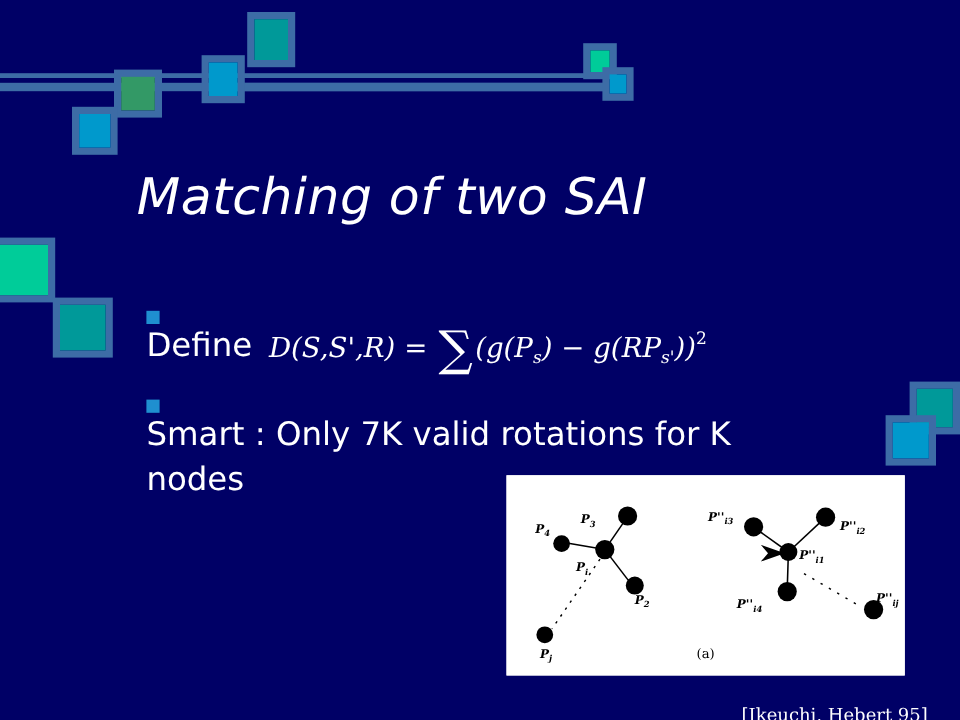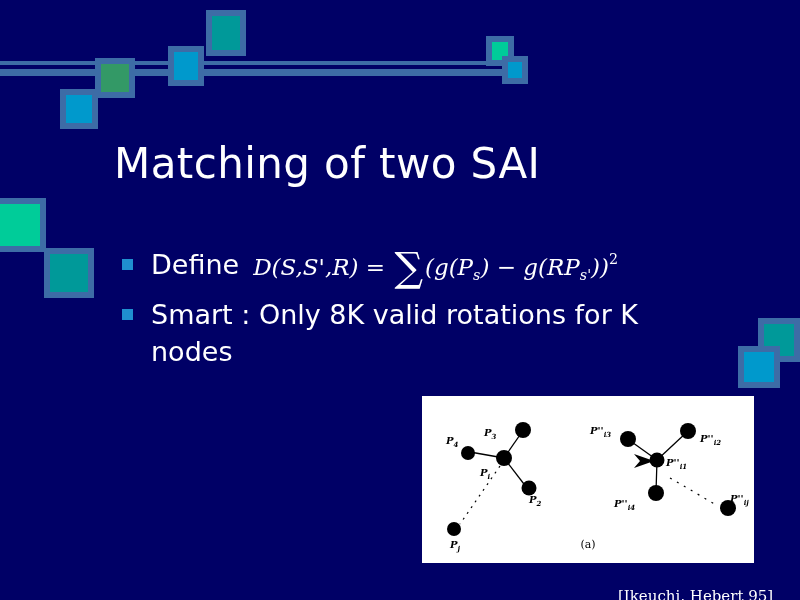--- a/index.html
+++ b/index.html
@@ -44,34 +44,36 @@
     left: 114px;
     top: 138px;
     width: 640px;
     color: #ffffff;
     font-size: 42px;
     font-weight: normal;
     letter-spacing: 0.4px;
     font-family: "DejaVu Sans", sans-serif;
     line-height: 52px;
     white-space: nowrap;
+    font-style: italic;
   }
 
   
   #bullets {
     position: absolute;
     left: 122px;
     top: 246px;
     width: 640px;
   }
   .bullet-row {
     position: relative;
     display: flex;
     align-items: flex-start;
     margin-bottom: 4px;
+    flex-direction: column;
   }
   .bullet-mark {
     width: 11px;
     height: 11px;
     background: #1f8fd0;
     flex: 0 0 auto;
     margin-top: 13px;
     margin-right: 18px;
   }
   .bullet-text {
@@ -200,21 +202,21 @@
     <div class="bullet-row">
       <div class="bullet-mark"></div>
       <div class="bullet-text">
         <span class="inline-label">Define</span><span class="formula" aria-label="distance formula"><span class="rm-wrap">D(S,S',R)</span> <span class="rm">=</span> <span class="big-sum">∑</span>(g(P<sub>s</sub>)&nbsp;<span class="rm">−</span>&nbsp;g(RP<sub>s'</sub>))<sup>2</sup></span>
       </div>
     </div>
 
 
     <div class="bullet-row">
       <div class="bullet-mark"></div>
-      <div class="bullet-text">Smart : Only 8K valid rotations for K nodes</div>
+      <div class="bullet-text">Smart : Only 7K valid rotations for K nodes</div>
     </div>
 
   </div>
 
   <div id="figure-box">
     <svg width="332" height="167" viewBox="0 0 332 167">
       <rect x="0" y="0" width="332" height="167" fill="#ffffff"></rect>
 
       <g stroke="#000000" stroke-width="1.3" fill="none">
         <line x1="48" y1="56" x2="82" y2="62"></line>

